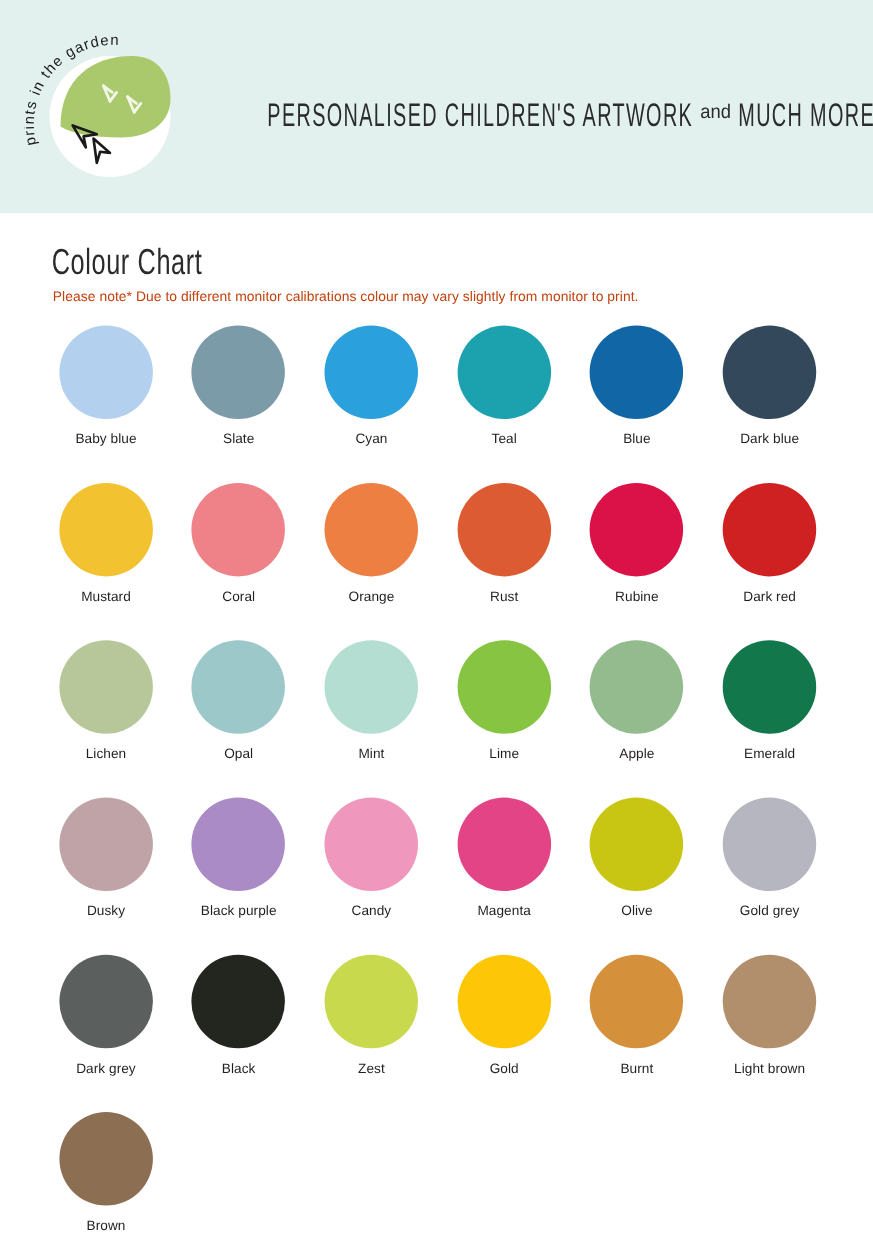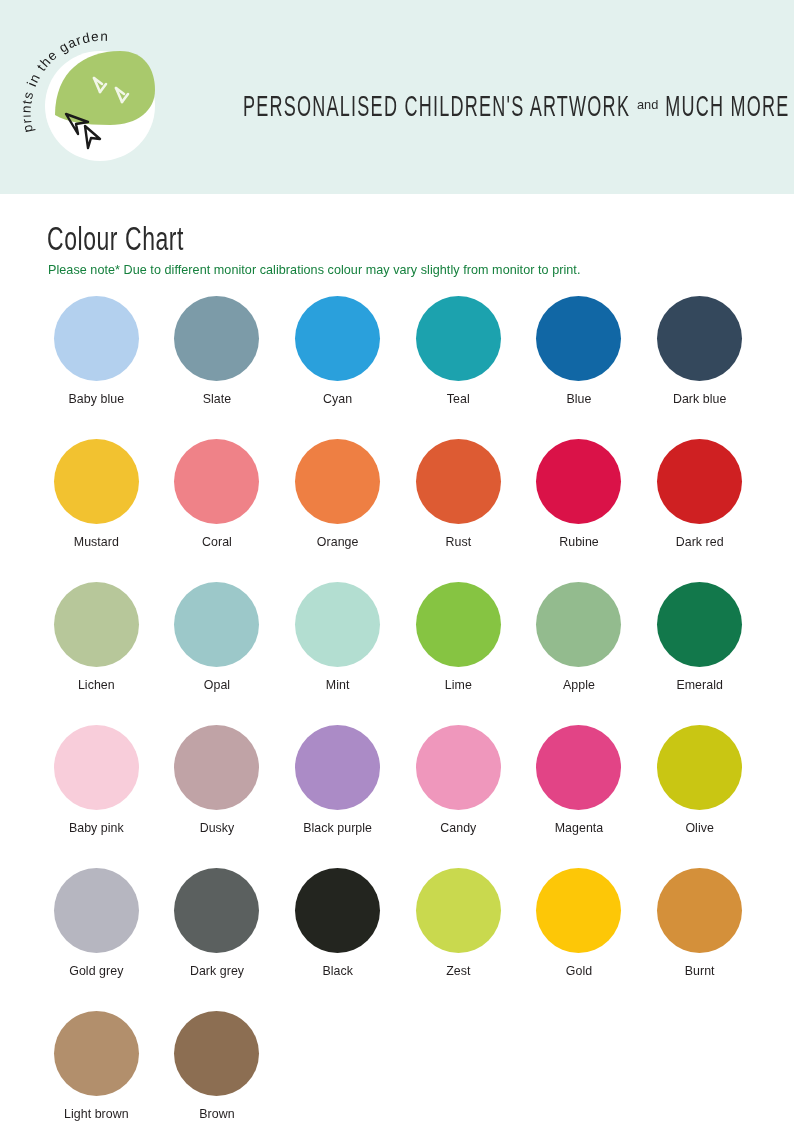--- a/index.html
+++ b/index.html
@@ -41,21 +41,21 @@
     font-size: 20.5px;
     letter-spacing: 1.4px;
     color: #2b2b2b;
     white-space: nowrap;
     transform: scaleY(1.45) scaleX(0.88);
     transform-origin: left top;
     font-weight: 400;
   }
   .tagline .amp {
     display: inline-block;
-    font-size: 13px;
+    font-size: 17px;
     letter-spacing: 0;
     transform: scaleY(0.72) scaleX(1.12);
     vertical-align: 3px;
     padding: 0 2px;
   }
 
   
   .sheet {
     position: relative;
     width: 794px;
@@ -73,21 +73,21 @@
     transform: scaleY(1.32) scaleX(0.92);
     transform-origin: left top;
     font-weight: 400;
   }
 
   .note {
     position: absolute;
     left: 48px;
     top: 69px;
     font-size: 12.6px;
-    color: #15803d;
+    color: #c2410c;
     letter-spacing: 0.05px;
     white-space: nowrap;
   }
 
   
   .grid {
     position: absolute;
     left: 36px;
     top: 102px;
     width: 724px;
@@ -235,24 +235,20 @@
       </div>
       <div class="cell">
         <span class="dot" style="background: rgb(147, 187, 142);"></span>
         <span class="dot-label">Apple</span>
       </div>
       <div class="cell">
         <span class="dot" style="background: rgb(18, 120, 75);"></span>
         <span class="dot-label">Emerald</span>
       </div>
       <div class="cell">
-        <span class="dot" style="background: rgb(248, 205, 218);"></span>
-        <span class="dot-label">Baby pink</span>
-      </div>
-      <div class="cell">
         <span class="dot" style="background: rgb(192, 163, 166);"></span>
         <span class="dot-label">Dusky</span>
       </div>
       <div class="cell">
         <span class="dot" style="background: rgb(171, 139, 198);"></span>
         <span class="dot-label">Black purple</span>
       </div>
       <div class="cell">
         <span class="dot" style="background: rgb(239, 151, 188);"></span>
         <span class="dot-label">Candy</span>

